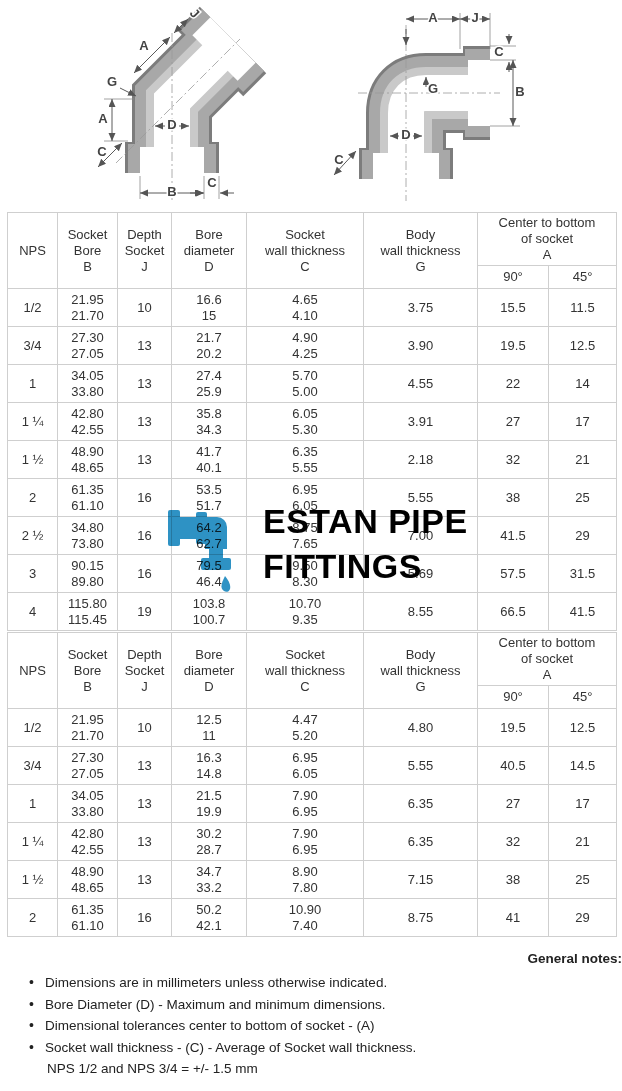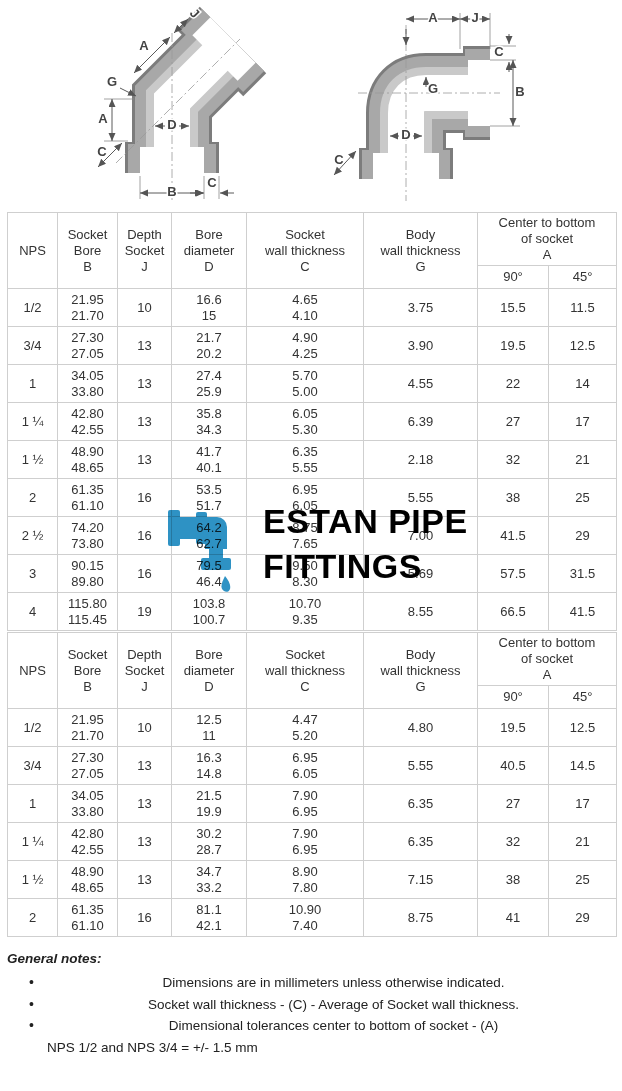--- a/index.html
+++ b/index.html
@@ -28,22 +28,22 @@
 
   
   .watermark{position:absolute;left:163px;top:500px;width:310px;height:96px;
              mix-blend-mode:multiply;pointer-events:none;color:#2e92c4;}
   .wm-logo{position:absolute;left:5px;top:4px;}
   .wm-text{position:absolute;left:100px;top:-1px;font-size:34px;font-weight:bold;
            letter-spacing:0.5px;line-height:45px;white-space:pre-line;color:#2e92c4;}
 
   
   .notes{margin:14px 0 0 7px;color:#222;font-size:13.5px;}
-  .notes-title{font-weight:bold;font-style:italic;margin-bottom:6px;}
-  .note-line{position:relative;padding-left:38px;line-height:21.5px;text-align:center;}
+  .notes-title{font-weight:bold;margin-bottom:6px;text-align:right;}
+  .note-line{position:relative;padding-left:38px;line-height:21.5px;}
   .note-line::before{content:"\2022";position:absolute;left:22px;top:0;font-size:14px;color:#222;}
   .note-sub{padding-left:40px;line-height:21.5px;}
 </style>
 </head>
 <body>
 
 <div class="diagrams">
 
   <svg id="d45" width="240" height="205" viewBox="0 0 240 205">
     <defs>
@@ -227,21 +227,21 @@
   </tr>
       <tr>
     <td>1 ¼</td>
     <td>42.80
 42.55</td>
     <td>13</td>
     <td>35.8
 34.3</td>
     <td>6.05
 5.30</td>
-    <td>6.39</td>
+    <td>3.91</td>
     <td>27</td>
     <td>17</td>
   </tr>
       <tr>
     <td>1 ½</td>
     <td>48.90
 48.65</td>
     <td>13</td>
     <td>41.7
 40.1</td>
@@ -259,21 +259,21 @@
     <td>53.5
 51.7</td>
     <td>6.95
 6.05</td>
     <td>5.55</td>
     <td>38</td>
     <td>25</td>
   </tr>
       <tr>
     <td>2 ½</td>
-    <td>74.20
+    <td>34.80
 73.80</td>
     <td>16</td>
     <td>64.2
 62.7</td>
     <td>8.75
 7.65</td>
     <td>7.00</td>
     <td>41.5</td>
     <td>29</td>
   </tr>
@@ -408,21 +408,21 @@
 7.80</td>
     <td>7.15</td>
     <td>38</td>
     <td>25</td>
   </tr>
       <tr>
     <td>2</td>
     <td>61.35
 61.10</td>
     <td>16</td>
-    <td>81.1
+    <td>50.2
 42.1</td>
     <td>10.90
 7.40</td>
     <td>8.75</td>
     <td>41</td>
     <td>29</td>
   </tr>
     </tbody>
 </table>
 
@@ -438,17 +438,18 @@
       <path d="M57,72 c-4,8 -5,12 -1,15 c2,1.5 5,1 6,-2 c1,-4 -1,-8 -5,-13 z"></path>
     </g>
   </svg>
   <div class="wm-text" style="color: #000000;">ESTAN PIPE
 FITTINGS</div>
 </div>
 
 <div class="notes">
   <div class="notes-title">General notes:</div>
   <div class="note-line">Dimensions are in millimeters unless otherwise indicated.</div>
+  <div class="note-line">Bore Diameter (D) - Maximum and minimum dimensions.</div>
+  <div class="note-line">Dimensional tolerances center to bottom of socket - (A)</div>
   <div class="note-line">Socket wall thickness - (C) - Average of Socket wall thickness.</div>
-  <div class="note-line">Dimensional tolerances center to bottom of socket - (A)</div>
   <div class="note-sub">NPS 1/2 and NPS 3/4 = +/- 1.5 mm</div>
 
 </div>
 
 </body></html>

